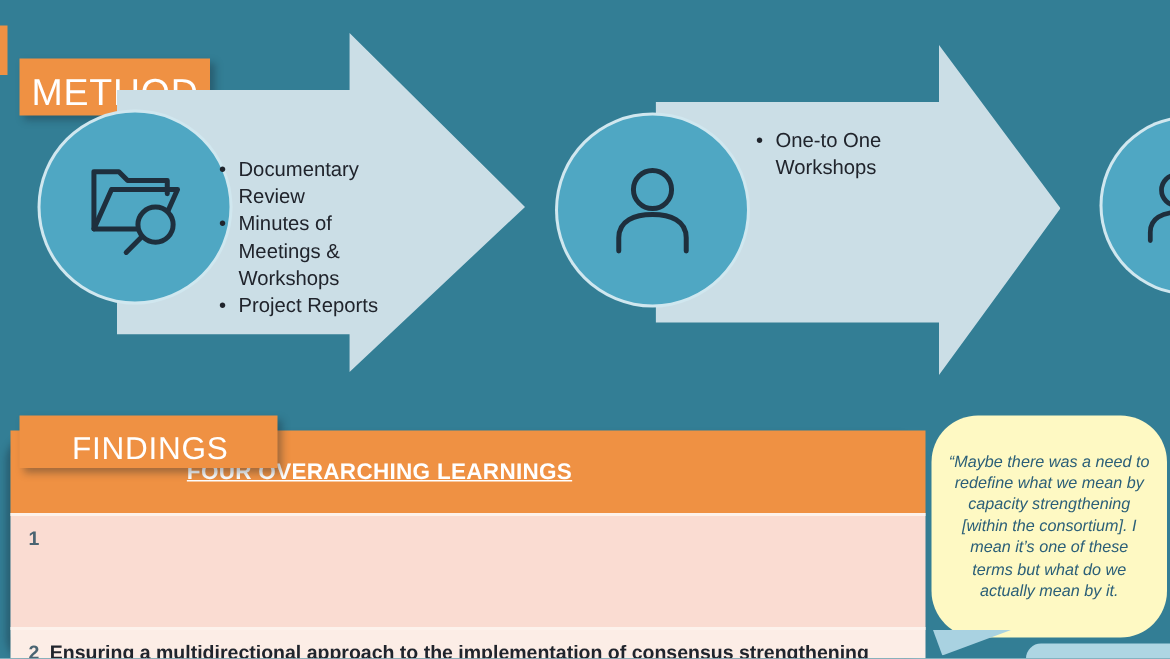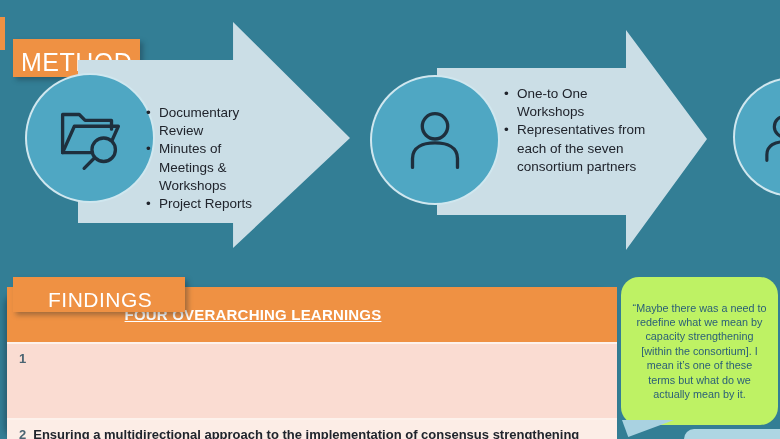--- a/index.html
+++ b/index.html
@@ -78,23 +78,24 @@
     color:#20242C; font-size:13px; font-weight:600; line-height:1.42;
     border-top:2px solid #FDF2EC;
   }
   .learning-row .num { color:#4A6472; font-weight:600; flex:0 0 auto; }
   .row1 { background:#FADCD2; height:76px; }
   .row2 { background:#FCEDE6; height:21px; overflow:hidden; }
 
   
   .quote-bubble {
     position:absolute; left:621px; top:277px; width:157px; height:148px;
-    background:#bef264; border-radius:18px; z-index:5;
+    background:#fef9c3; border-radius:31px; z-index:5;
     display:flex; align-items:center; justify-content:center;
     padding:8px 11px;
+    font-style:italic;
   }
   .quote-text {
     color:#2B5F78; font-size:10.8px; line-height:1.33;
     text-align:center; font-weight:500;
   }
   .quote-tail {
     position:absolute; left:622px; top:420px; width:52px; height:17px;
     background:#A9D2E1; z-index:5;
     clip-path:polygon(0 0,100% 0,12% 100%);
   }
@@ -137,21 +138,20 @@
     <span>
       <svg width="88" height="88" viewBox="0 0 90 90" fill="none" stroke="#1E2F3D" stroke-width="3.4" stroke-linecap="round">
         <circle cx="45" cy="31" r="13"></circle>
         <path d="M22 73 V64 c0 -12 11 -16 23 -16 s23 4 23 16 v9"></path>
       </svg>
     </span>
   </div>
 
   <div class="bullets bullets2">
     <div class="bullet"><span>One-to One Workshops</span></div>
-    <div class="bullet"><span>Representatives from each of the seven consortium partners</span></div>
   </div>
 
   <div class="step-circle circle3">
     <span>
       <svg width="84" height="84" viewBox="0 0 90 90" fill="none" stroke="#1E2F3D" stroke-width="3.4" stroke-linecap="round">
         <circle cx="36" cy="34" r="11"></circle>
         <path d="M17 70 v-6 c0 -10 9 -14 19 -14 s19 4 19 14 v6"></path>
         <path d="M58 32 a10 10 0 1 1 6 18"></path>
         <path d="M60 75 v-5 c0 -9 8 -13 17 -13"></path>
       </svg>

